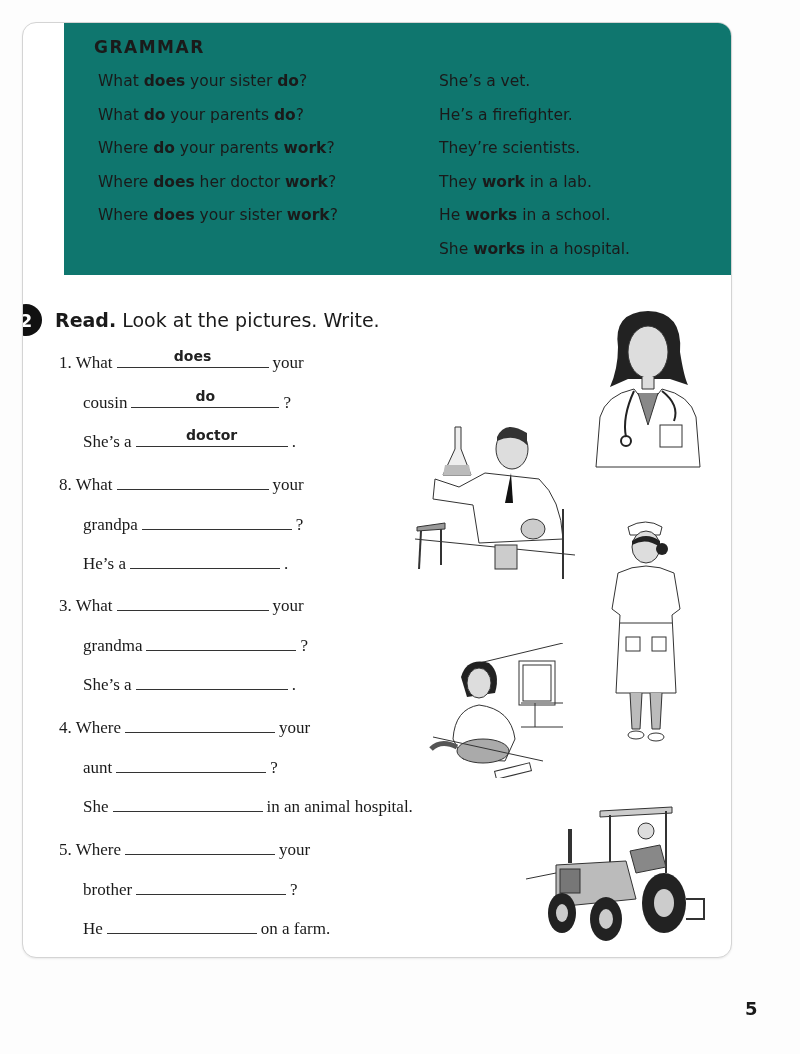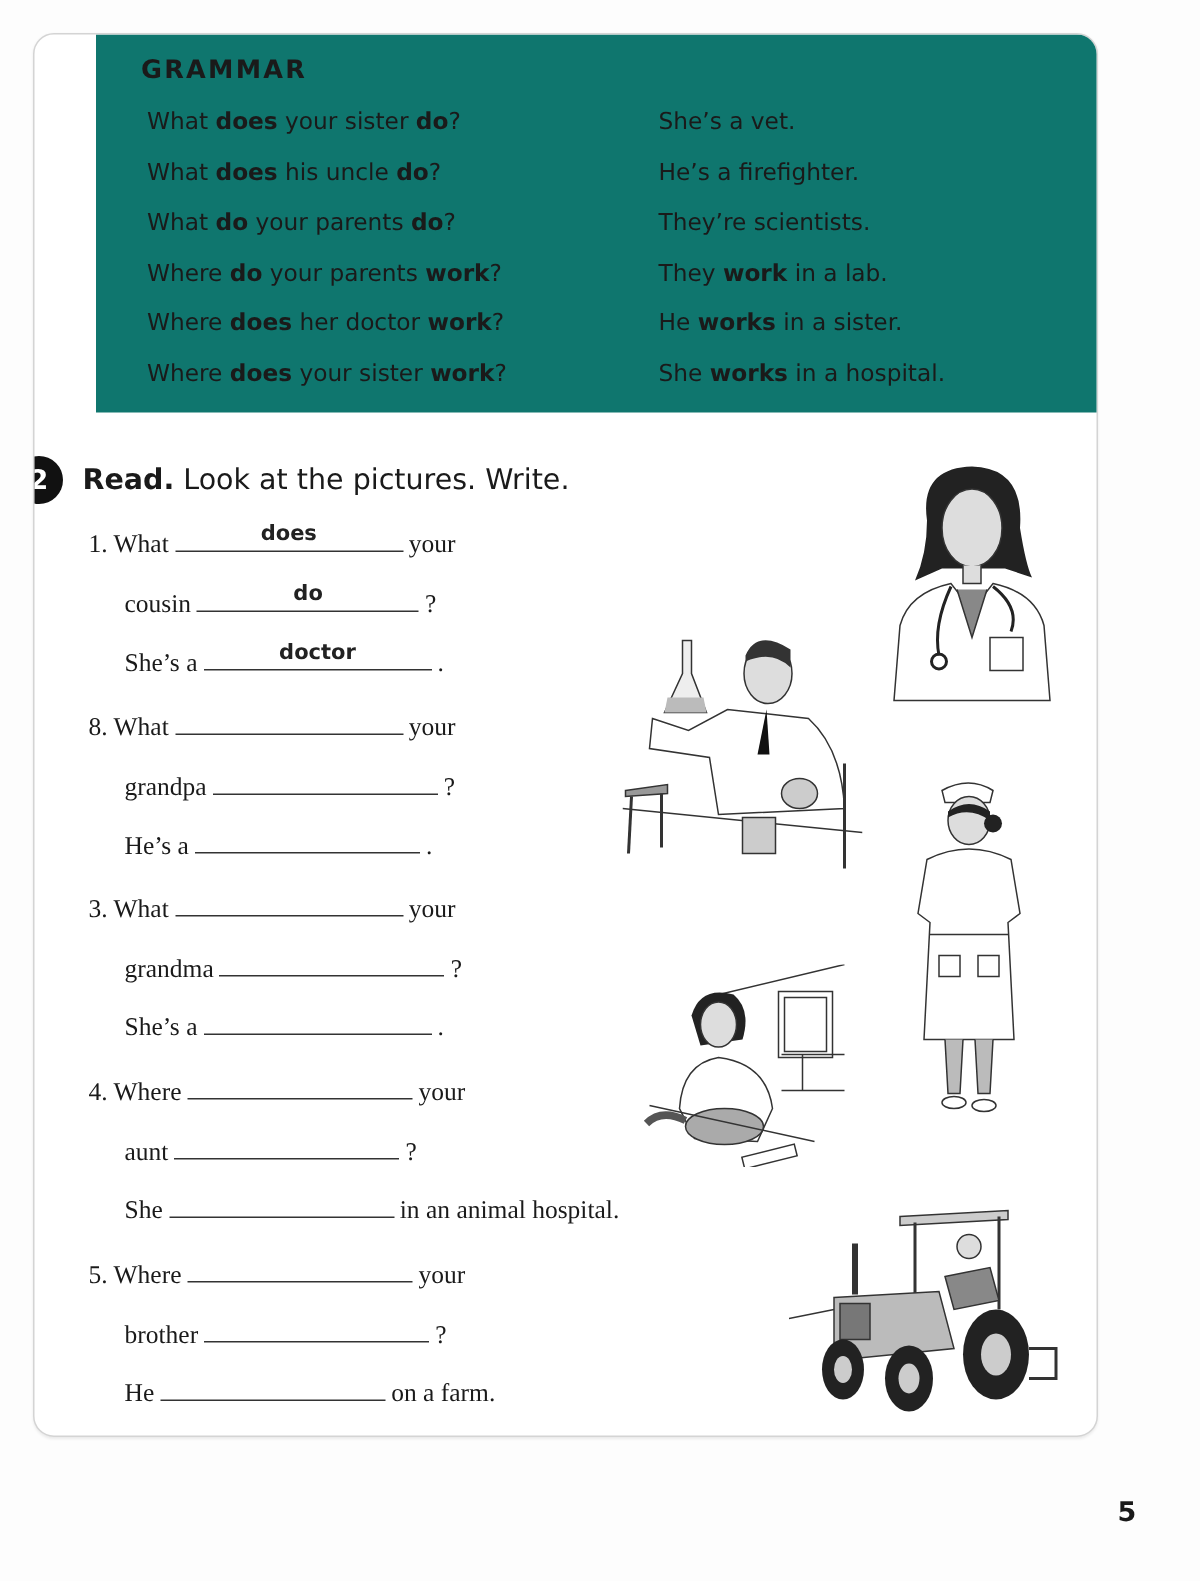--- a/index.html
+++ b/index.html
@@ -23,32 +23,31 @@
   .pagenum { position:absolute; left:745px; top:998px; font-weight:bold; font-size:18px; }
 </style>
 </head>
 <body>
 
 <div class="card">
   <div class="grammar">
     <div class="g-title">GRAMMAR</div>
     <div class="g-col left" id="gq">
         <div class="g-line"><span>What </span><b>does</b><span> your sister </span><b>do</b><span>?</span></div>
-        <div class="g-line"><span>What </span><b>does</b><span> his uncle </span><b>do</b><span>?</span></div>
         <div class="g-line"><span>What </span><b>do</b><span> your parents </span><b>do</b><span>?</span></div>
         <div class="g-line"><span>Where </span><b>do</b><span> your parents </span><b>work</b><span>?</span></div>
         <div class="g-line"><span>Where </span><b>does</b><span> her doctor </span><b>work</b><span>?</span></div>
         <div class="g-line"><span>Where </span><b>does</b><span> your sister </span><b>work</b><span>?</span></div>
       </div>
     <div class="g-col right" id="ga">
         <div class="g-line"><span>She’s a vet.</span></div>
         <div class="g-line"><span>He’s a firefighter.</span></div>
         <div class="g-line"><span>They’re scientists.</span></div>
         <div class="g-line"><span>They </span><b>work</b><span> in a lab.</span></div>
-        <div class="g-line"><span>He </span><b>works</b><span> in a sister.</span></div>
+        <div class="g-line"><span>He </span><b>works</b><span> in a school.</span></div>
         <div class="g-line"><span>She </span><b>works</b><span> in a hospital.</span></div>
       </div>
   </div>
 
   <div class="ex-head">
     <div class="ex-num">2</div>
     <div class="ex-title"><b>Read.</b><span> Look at the pictures. Write.</span></div>
   </div>
 
   <div id="questions">

